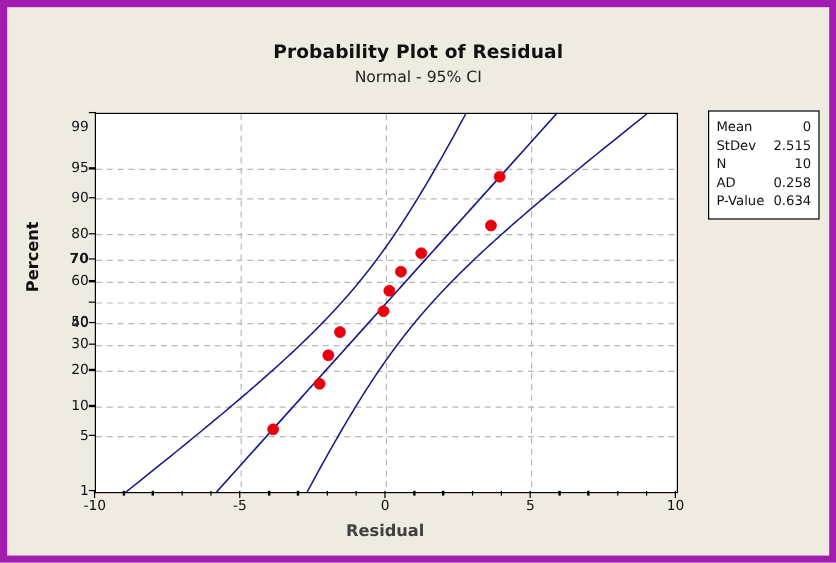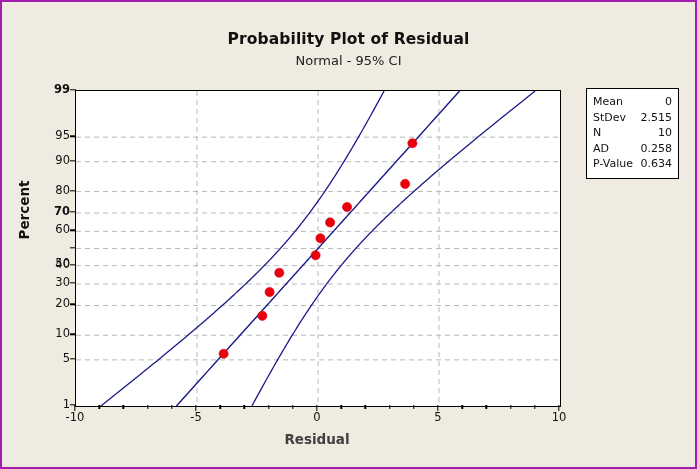--- a/index.html
+++ b/index.html
@@ -5,21 +5,21 @@
   html, body {
     margin: 0;
     padding: 0;
     background: #ffffff;
   }
   #app {
     position: relative;
     width: 697px;
     height: 469px;
     background: #EFEBE1;
-    border: 2px solid #a21caf;
+    border: 6px solid #a21caf;
     box-sizing: border-box;
     font-family: "DejaVu Sans", "Liberation Sans", sans-serif;
     overflow: hidden;
   }
   
   #title {
     position: absolute;
     left: 0; right: 0;
     top: 28px;
     text-align: center;
@@ -217,21 +217,21 @@
       <div class="ytick-label" style="top: 244.264px;">10</div>
       <div class="ytick-label" style="top: 214.48px;">20</div>
       <div class="ytick-label" style="top: 193.003px;">30</div>
       <div class="ytick-label" style="top: 174.652px;">40</div>
       <div class="ytick-label" style="top: 174px;">50</div>
       <div class="ytick-label" style="top: 140.348px; text-align: right;">60</div>
       <div class="ytick-label" style="top: 121.997px; font-weight: bold;">70</div>
       <div class="ytick-label" style="top: 100.52px;">80</div>
       <div class="ytick-label" style="top: 70.7355px;">90</div>
       <div class="ytick-label" style="top: 46.139px;">95</div>
-      <div class="ytick-label" style="top: 0px; font-weight: bold;">99</div>
+      <div class="ytick-label" style="top: 12px;">99</div>
     </div>
   <div id="y-marks">
       <div class="ytick-mark" style="top: 315px;"></div>
       <div class="ytick-mark" style="top: 268.861px;"></div>
       <div class="ytick-mark" style="top: 244.264px;"></div>
       <div class="ytick-mark" style="top: 214.48px;"></div>
       <div class="ytick-mark" style="top: 193.003px;"></div>
       <div class="ytick-mark" style="top: 174.652px;"></div>
       <div class="ytick-mark" style="top: 157.5px;"></div>
       <div class="ytick-mark" style="top: 140.348px;"></div>

